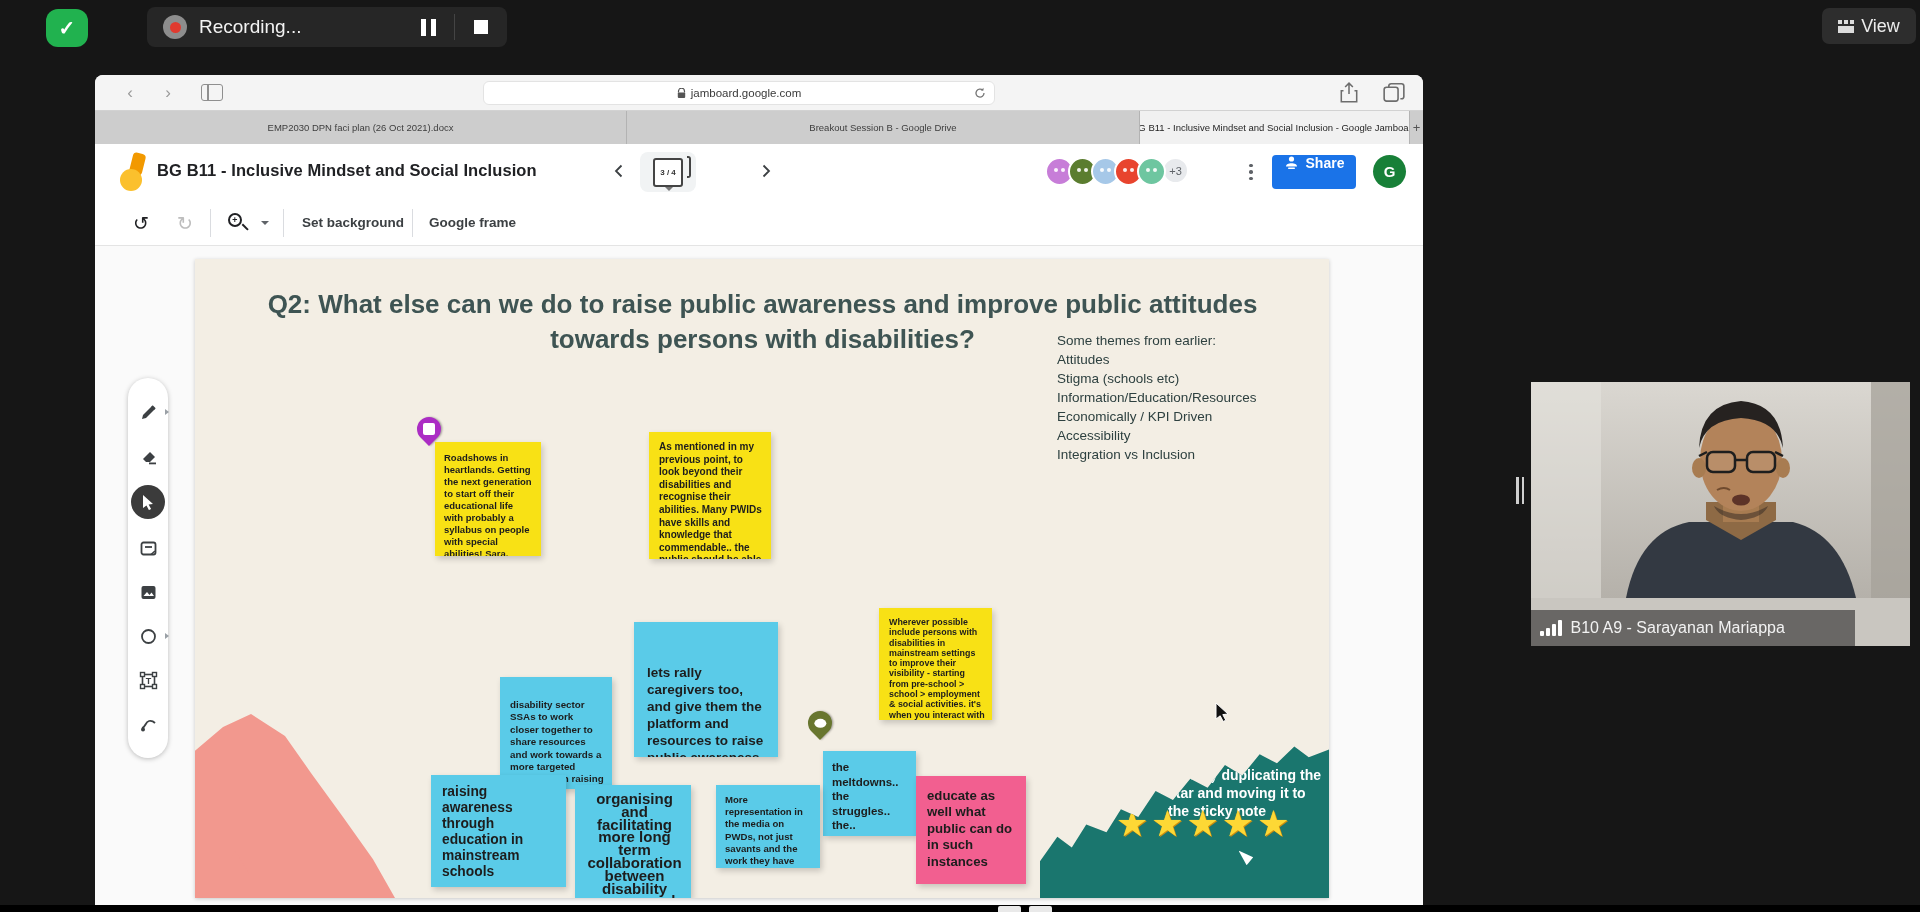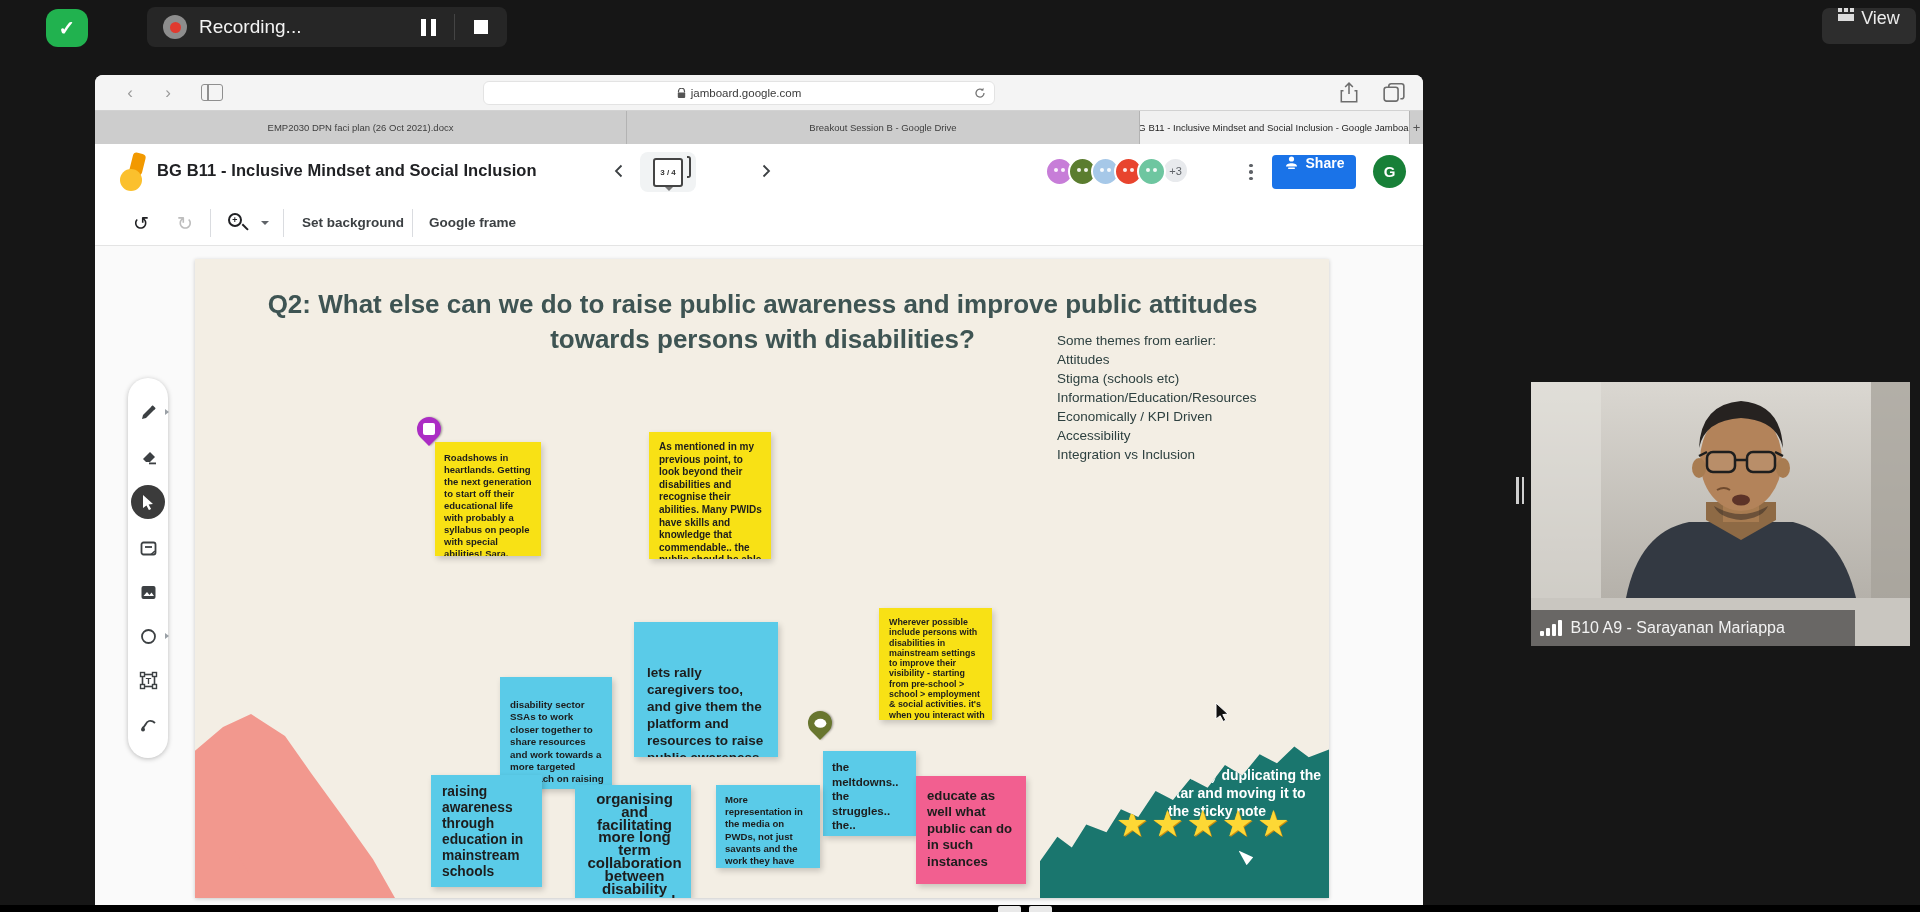--- a/index.html
+++ b/index.html
@@ -16,21 +16,21 @@
   .rec-dot { width:24px; height:24px; border-radius:50%; background:#8d8d8d; margin:0 12px 0 16px;
              display:flex; align-items:center; justify-content:center; }
   .rec-dot i { width:11px; height:11px; border-radius:50%; background:#e03a2f; display:block; }
   .rec-label { font-size:19px; color:#f3f3f3; }
   .rec-ctrls { margin-left:auto; display:flex; align-items:center; height:100%; }
   .rec-btn { width:52px; height:100%; display:flex; align-items:center; justify-content:center; }
   .rec-sep { width:1px; height:26px; background:#444; }
   .pause-glyph { display:flex; gap:5px; } .pause-glyph i { width:5px; height:17px; background:#fff; display:block; }
   .stop-glyph { width:14px; height:14px; background:#fff; display:block; }
   .view-btn { left:1822px; top:8px; width:94px; height:36px; background:#2d2d2d; border-radius:7px;
-              display:flex; justify-content:center; gap:7px; color:#ececec; font-size:18px; }
+              display:flex; align-items:center; justify-content:center; gap:7px; color:#ececec; font-size:18px; }
   .view-ic { width:16px; height:13px; position:relative; }
   .view-ic i { position:absolute; top:0; width:4px; height:4px; background:#dcdcdc; }
   .view-ic i:nth-child(1){left:0;} .view-ic i:nth-child(2){left:6px;} .view-ic i:nth-child(3){left:12px;}
   .view-ic b { position:absolute; left:0; top:6px; width:16px; height:7px; background:#dcdcdc; }
 
   
   #window { left:95px; top:75px; width:1328px; height:830px; background:#fafafa; border-radius:8px 8px 0 0; overflow:hidden; }
   .chrome { position:relative; height:36px; background:#f4f4f4; border-bottom:1px solid #d2d2d2; }
   .navchev { position:absolute; top:9px; width:18px; height:18px; color:#9a9a9a; font-size:17px; line-height:18px; text-align:center; }
   .sidebar-ic { position:absolute; left:106px; top:9px; width:22px; height:17px; border:1.6px solid #8f8f8f; border-radius:3px; }
@@ -88,21 +88,21 @@
   .q2 { left:20px; top:28px; width:1095px; text-align:center; font-size:26px; line-height:35px; font-weight:bold; color:#3e5453; }
   .themes { left:862px; top:72px; font-size:13.5px; line-height:19px; color:#2e4140; font-weight:500; }
   .note { position:absolute; color:#1d1d1d; font-weight:bold; box-shadow:2px 3px 6px rgba(0,0,0,.18); overflow:hidden; }
   .n-road  { left:240px; top:183px; width:106px; height:114px; padding:10px 7px 0 9px; font-size:9.5px; line-height:12px; }
   .n-ment  { left:454px; top:173px; width:122px; height:127px; padding:9px 8px 0 10px; font-size:10px; line-height:12.6px; }
   .n-pwd   { left:62px;  top:282px; width:110px; height:109px; padding:11px 8px 0 10px; font-size:10.5px; line-height:13.5px; }
   .n-rally { left:439px; top:363px; width:144px; height:135px; padding:42px 10px 0 13px; font-size:13.5px; line-height:17px; }
   .n-ssa   { left:305px; top:418px; width:112px; height:112px; padding:22px 8px 0 10px; font-size:9.8px; line-height:12.4px; }
   .n-wher  { left:684px; top:349px; width:113px; height:112px; padding:9px 7px 0 10px; font-size:8.9px; line-height:10.3px; }
   .n-melt  { left:628px; top:492px; width:93px;  height:85px;  padding:9px 6px 0 9px;  font-size:11.5px; line-height:14.5px; }
-  .n-rais  { left:236px; top:516px; width:111px; height:112px; padding:9px 8px 0 11px; font-size:13.8px; line-height:16px; }
+  .n-rais  { left:236px; top:516px; width:135px; height:112px; padding:9px 8px 0 11px; font-size:13.8px; line-height:16px; }
   .n-org   { left:380px; top:526px; width:116px; height:113px; padding:8px 8px 0 11px; font-size:15px; line-height:12.8px;text-align:center; }
   .n-more  { left:521px; top:526px; width:104px; height:83px;  padding:9px 6px 0 9px;  font-size:9.6px; line-height:12.2px; }
   .n-educ  { left:721px; top:517px; width:110px; height:108px; padding:12px 7px 0 11px; font-size:13.2px; line-height:16.4px; }
 
   .pin { position:absolute; width:24px; height:24px; border-radius:50% 50% 50% 0; transform:rotate(-45deg); box-shadow:1px 1px 2px rgba(0,0,0,.3); }
   .pin span { position:absolute; left:6px; top:6px; width:12px; height:12px; transform:rotate(45deg); display:block; }
   .pin-purple { left:222px; top:158px; background:#ab2cc4; }
   .pin-purple span { background:#fff; border-radius:2px; }
   .pin-green { left:613px; top:452px; background:#68762f; }
   .pin-green span { background:#fff; border-radius:50%; height:9px; top:8px; }

